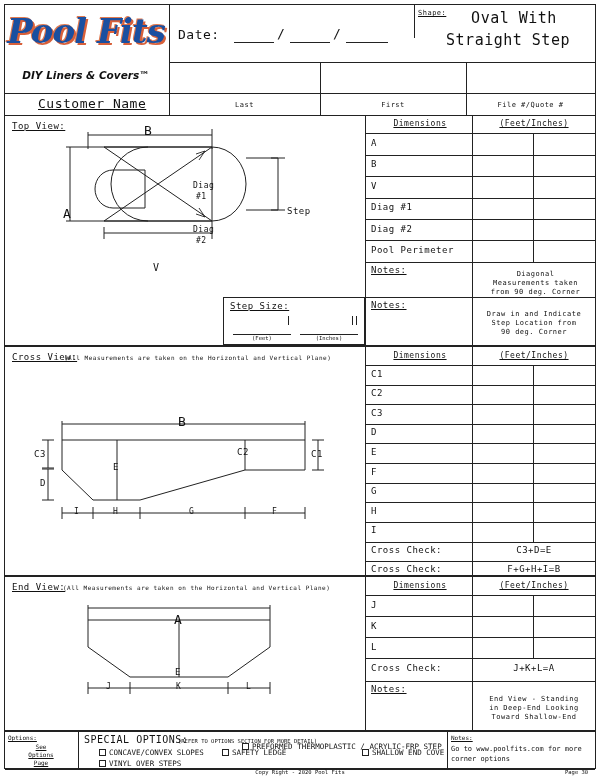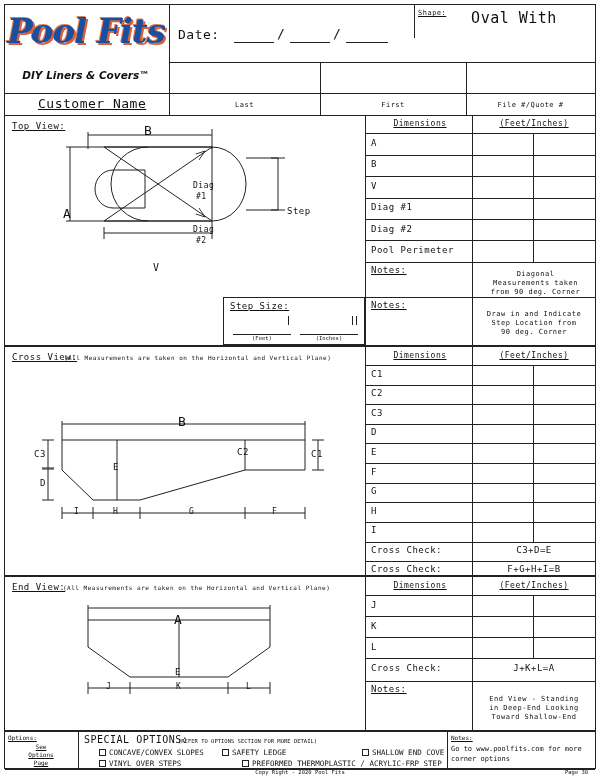--- a/index.html
+++ b/index.html
@@ -57,20 +57,21 @@
 
   <div class="txt arch t13" style="left:178px;top:28px;">Date:</div>
   <div class="blank" style="left:234px;top:42px;width:40px;"></div>
   <div class="txt arch t13" style="left:277px;top:27px;">/</div>
   <div class="blank" style="left:290px;top:42px;width:40px;"></div>
   <div class="txt arch t13" style="left:333px;top:27px;">/</div>
   <div class="blank" style="left:346px;top:42px;width:42px;"></div>
 
   <div class="txt arch t7 u" style="left:418px;top:10px;">Shape:</div>
   <div class="txt arch t15 c" style="left:434px;top:11px;width:160px;">Oval With</div>
+  <div class="txt arch t15 c" style="left:420px;top:33px;width:176px;">Straight Step</div>
 
   <div class="txt arch t13 u" style="left:16px;top:97px;margin-left:22px;">Customer Name</div>
   <div class="txt arch t7 c" style="left:169px;top:102px;width:151px;">Last</div>
   <div class="txt arch t7 c" style="left:320px;top:102px;width:146px;">First</div>
   <div class="txt arch t7 c" style="left:466px;top:102px;width:129px;">File #/Quote #</div>
 
   <div class="ln vl" style="left:365px;top:115px;height:615px;"></div>
 
   <div class="txt arch t9 u" style="left:12px;top:122px;">Top View:</div>
 
@@ -306,21 +307,21 @@
 
   <div class="opt" style="left:99px;top:748px;">
     <span class="cb"></span><span>CONCAVE/CONVEX SLOPES</span>
   </div>
   <div class="opt" style="left:99px;top:759px;text-align:center;">
     <span class="cb"></span><span>VINYL OVER STEPS</span>
   </div>
   <div class="opt" style="left:222px;top:748px;">
     <span class="cb"></span><span>SAFETY LEDGE</span>
   </div>
-  <div class="opt" style="left:222px;top:759px;padding-left:20px;">
+  <div class="opt" style="left:222px;top:742px;padding-left:20px;">
     <span class="cb"></span><span>PREFORMED THERMOPLASTIC / ACRYLIC-FRP STEP</span>
   </div>
   <div class="opt" style="left:362px;top:748px;">
     <span class="cb"></span><span>SHALLOW END COVE</span>
   </div>
 
   <div class="txt t6 u" style="left:451px;top:735px;">Notes:</div>
   <div class="txt t7" style="left:451px;top:746px;">Go to www.poolfits.com for more</div>
   <div class="txt t7" style="left:451px;top:756px;">corner options</div>
 

